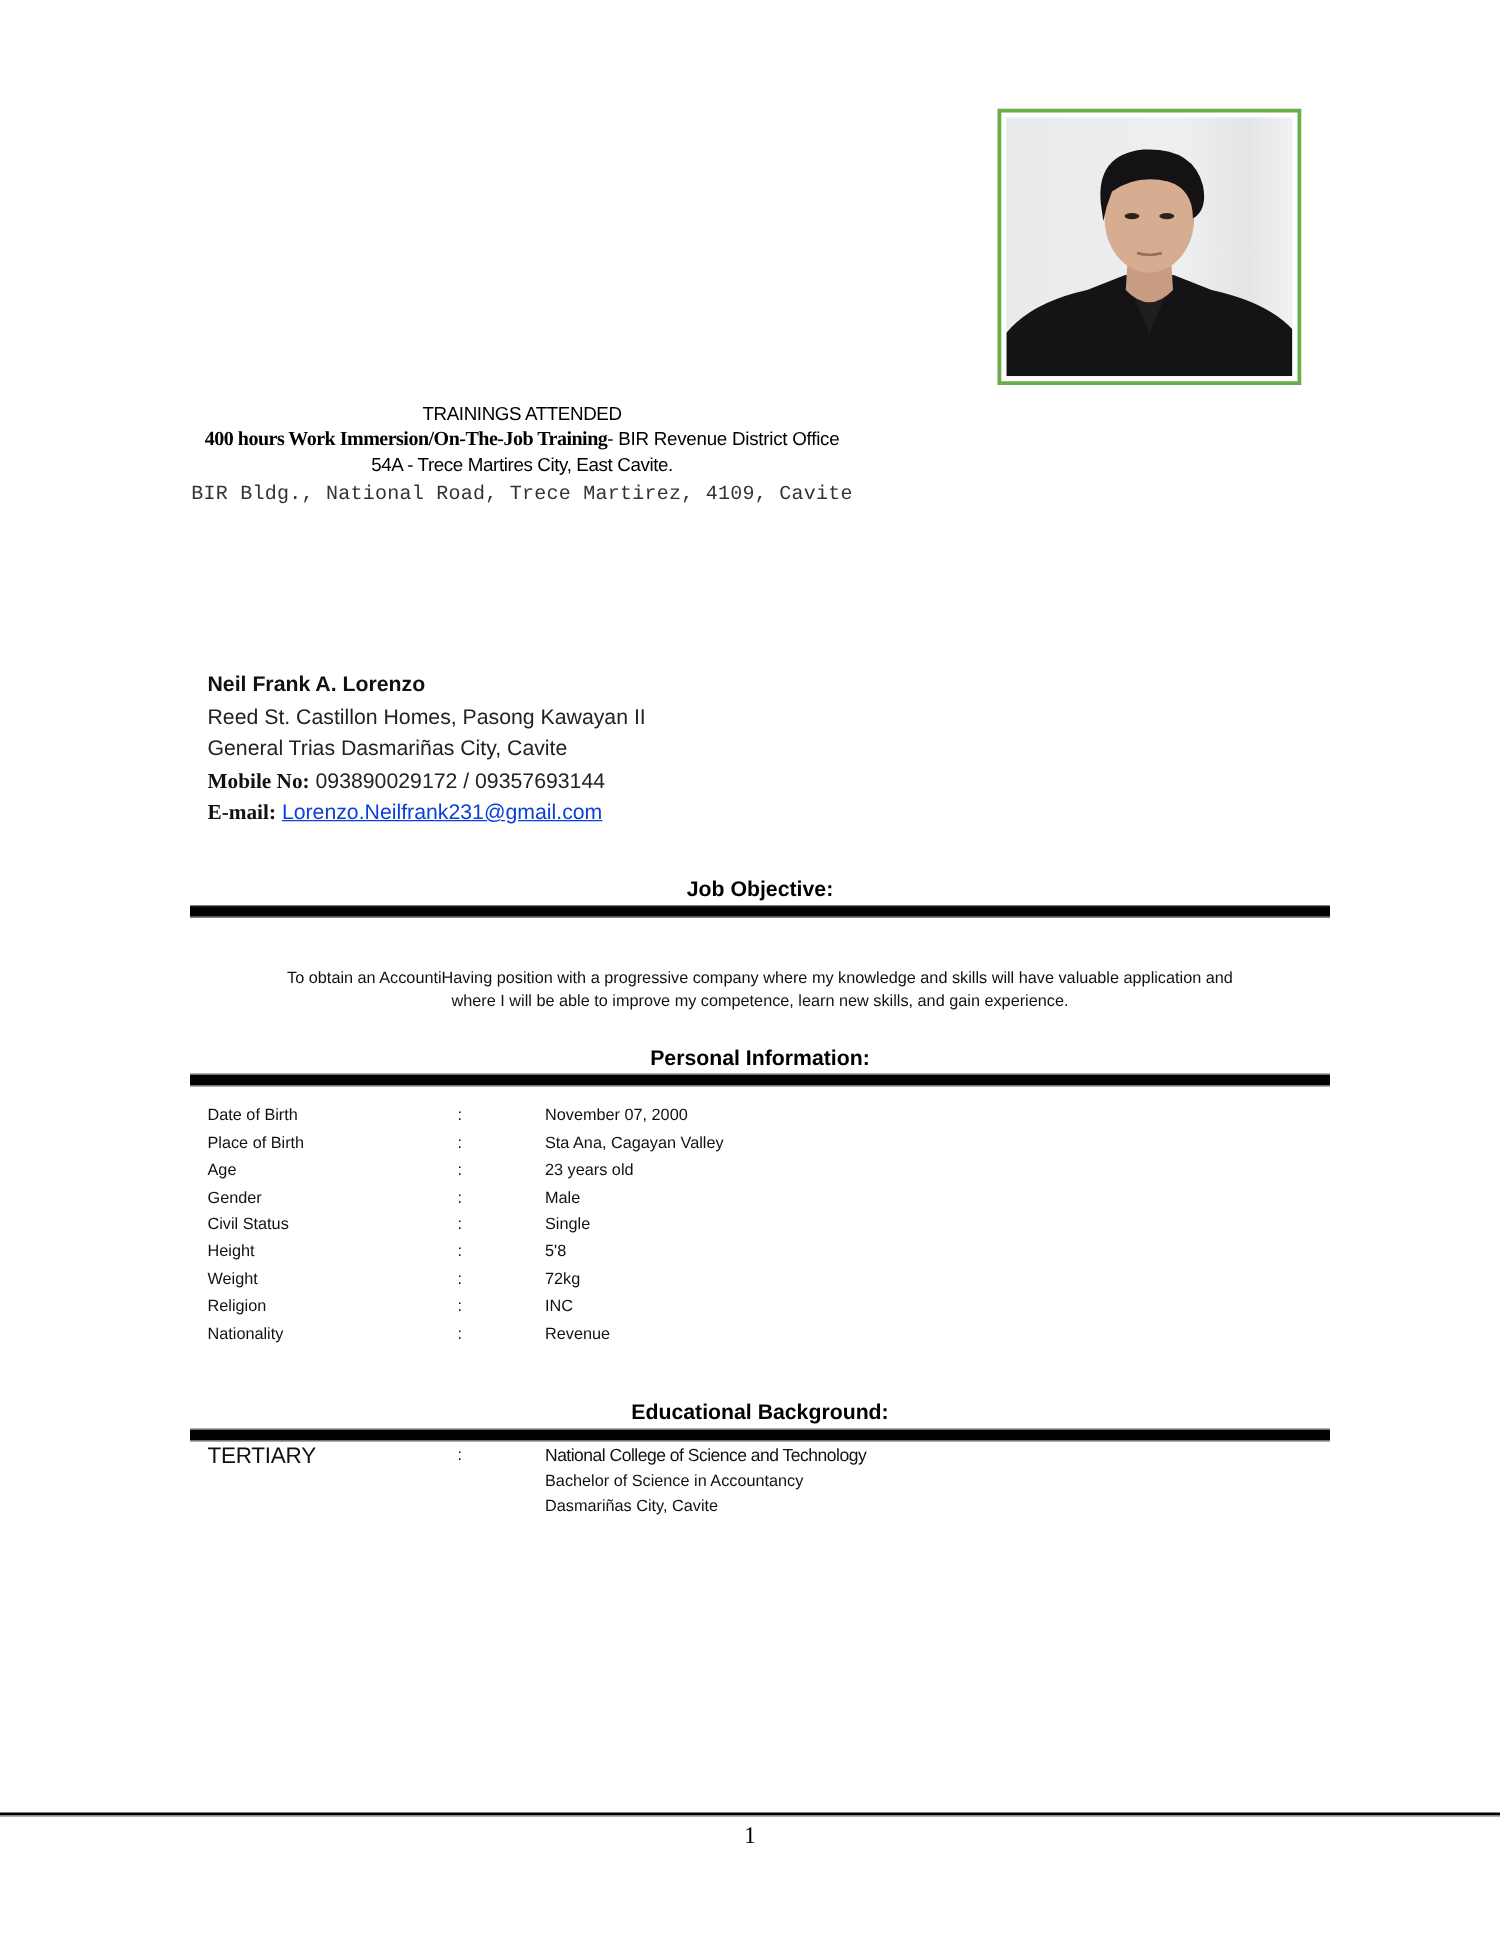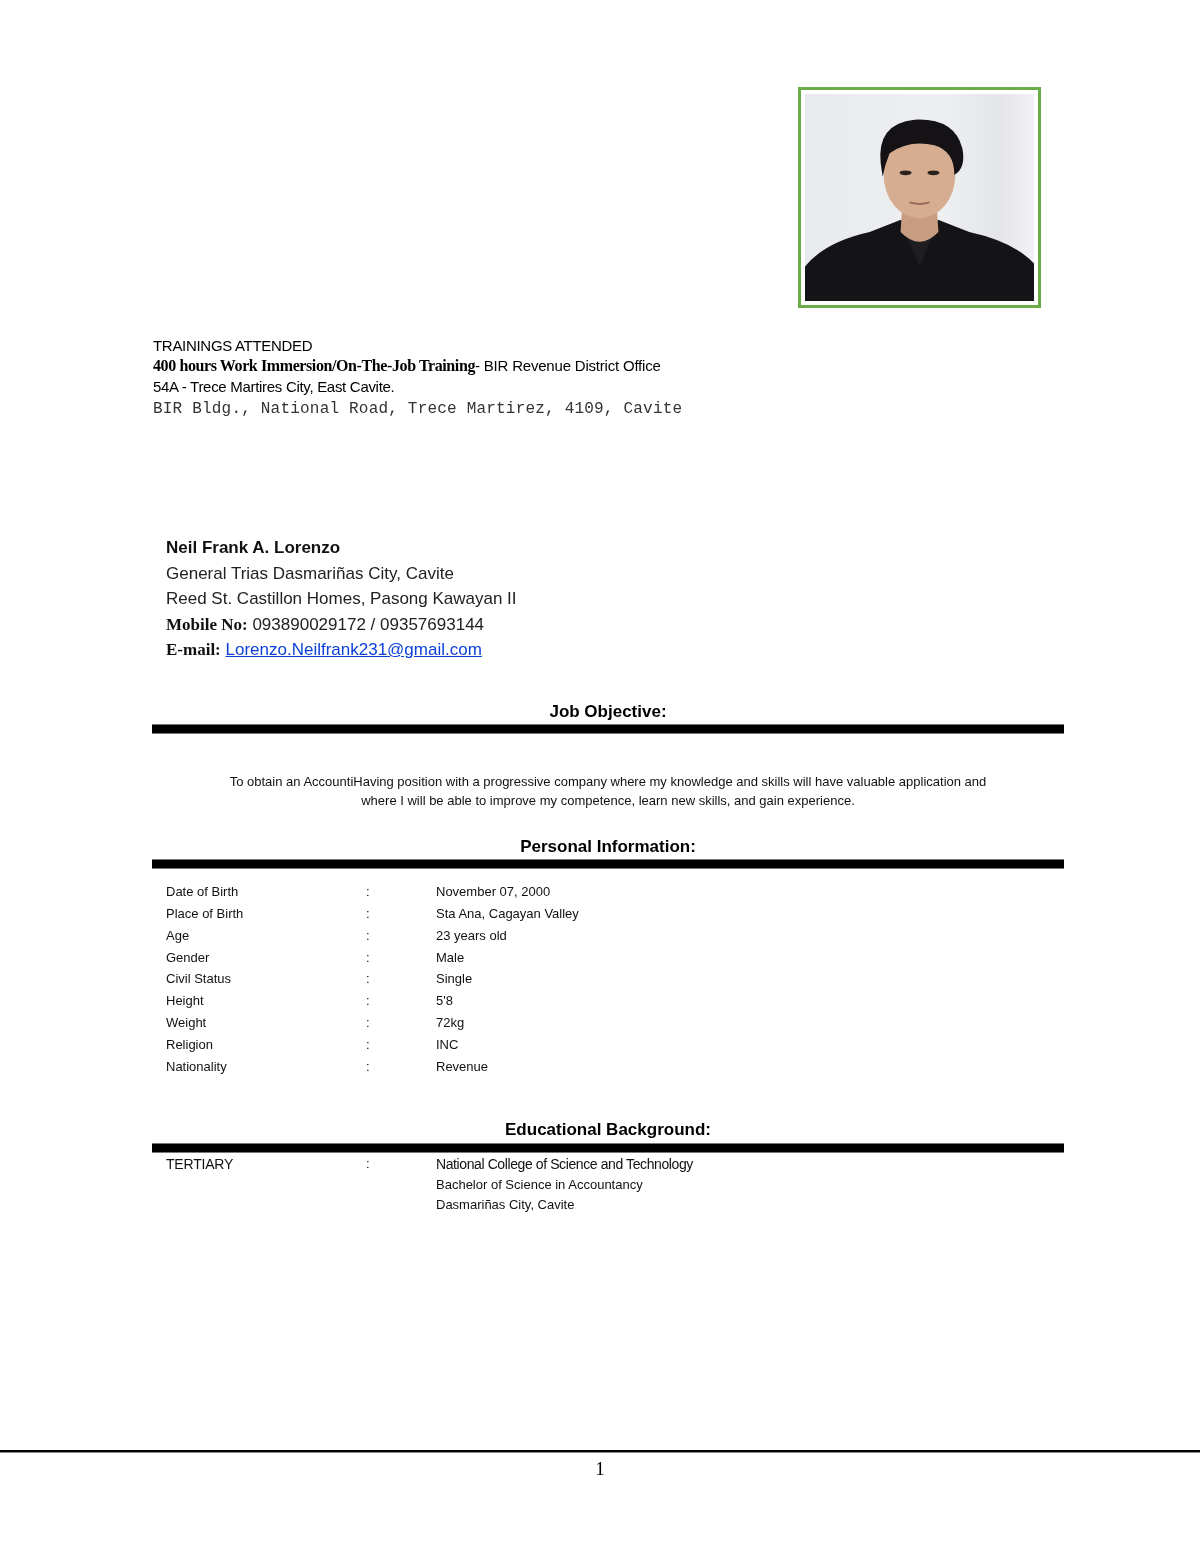--- a/index.html
+++ b/index.html
@@ -9,21 +9,21 @@
     .photo-frame {
       position: absolute; left: 798px; top: 87px; width: 243px; height: 221px;
       border: 3px solid #6aac46; background: #fff; padding: 4px;
     }
     .photo {
       width: 100%; height: 100%; position: relative; overflow: hidden;
       background: linear-gradient(90deg, #e9eaec 0%, #eeeff1 60%, #e4e5e7 85%, #f2f2f4 100%);
     }
     .photo svg { position: absolute; left: 0; top: 0; width: 100%; height: 100%; }
 
-    .trainings { position: absolute; left: 153px; top: 336px; }
+    .trainings { position: absolute; left: 153px; top: 322px; text-align: center; }
     .trainings .heading { font-size: 15px; letter-spacing: -0.3px; line-height: 20px; }
     .trainings .line1 { font-size: 15px; line-height: 20px; letter-spacing: -0.2px; }
     .trainings .line1 .bold { font-family: "Liberation Serif", serif; font-weight: bold; font-size: 16px; letter-spacing: -0.4px; }
     .trainings .line2 { font-size: 15px; line-height: 22px; letter-spacing: -0.3px; }
     .trainings .line3 { font-family: Liberation Mono, monospace; font-size: 16px; line-height: 22px; color: #333; letter-spacing: 0.2px; }
 
     .contact { position: absolute; left: 166px; top: 535px; font-size: 17px; line-height: 25.5px; color: #222; }
     .contact .name { font-weight: bold; color: #111; }
     .contact .label { font-weight: bold; color: #111; font-family: Liberation Serif, serif; }
     .contact a { color: #0b3fd8; text-decoration: underline; }
@@ -40,21 +40,21 @@
     }
 
     .info-table { position: absolute; left: 166px; top: 877px; font-size: 13px; color: #111; }
     .info-row { display: flex; height: 21.9px; align-items: flex-end; }
     .info-row .k { width: 200px; }
     .info-row .c { width: 70px; }
     .info-row .v { width: 400px; }
 
     .edu { position: absolute; left: 166px; top: 1154px; font-size: 13px; color: #111; }
     .edu .row { display: flex; line-height: 20.5px; }
-    .edu .k { width: 200px; font-size: 14px; letter-spacing: -0.2px; }
+    .edu .k { width: 200px; font-size: 18px; letter-spacing: -0.2px; }
     .edu .c { width: 70px; }
     .edu .v div:first-child { font-size: 14px; letter-spacing: -0.4px; }
 
     .footer-rule { position: absolute; left: 0; top: 1450px; width: 1200px; height: 3px; background: #000; border-bottom: 1px solid #888; }
     .page-num { position: absolute; left: 0; top: 1458px; width: 1200px; text-align: center; font-family: "Liberation Serif", serif; font-size: 19px; }
   </style>
 </head>
 <body>
 
 <div class="photo-frame">
@@ -82,22 +82,22 @@
   <div class="heading">TRAININGS ATTENDED</div>
   <div class="line1">
     <span class="bold">400 hours Work Immersion/On-The-Job Training</span><span>- BIR Revenue District Office</span>
   </div>
   <div class="line2">54A - Trece Martires City, East Cavite.</div>
   <div class="line3">BIR Bldg., National Road, Trece Martirez, 4109, Cavite</div>
 </div>
 
 <div class="contact">
   <div class="name">Neil Frank A. Lorenzo</div>
+  <div>Reed St. Castillon Homes, Pasong Kawayan II</div>
   <div>General Trias Dasmariñas City, Cavite</div>
-  <div>Reed St. Castillon Homes, Pasong Kawayan II</div>
   <div>
     <span class="label">Mobile No:</span><span> 093890029172 / 09357693144</span>
   </div>
   <div>
     <span class="label">E-mail:</span>
     <a href="#">Lorenzo.Neilfrank231@gmail.com</a>
   </div>
 </div>
 
 <div class="section-title" style="top:701px;">Job Objective:</div>

